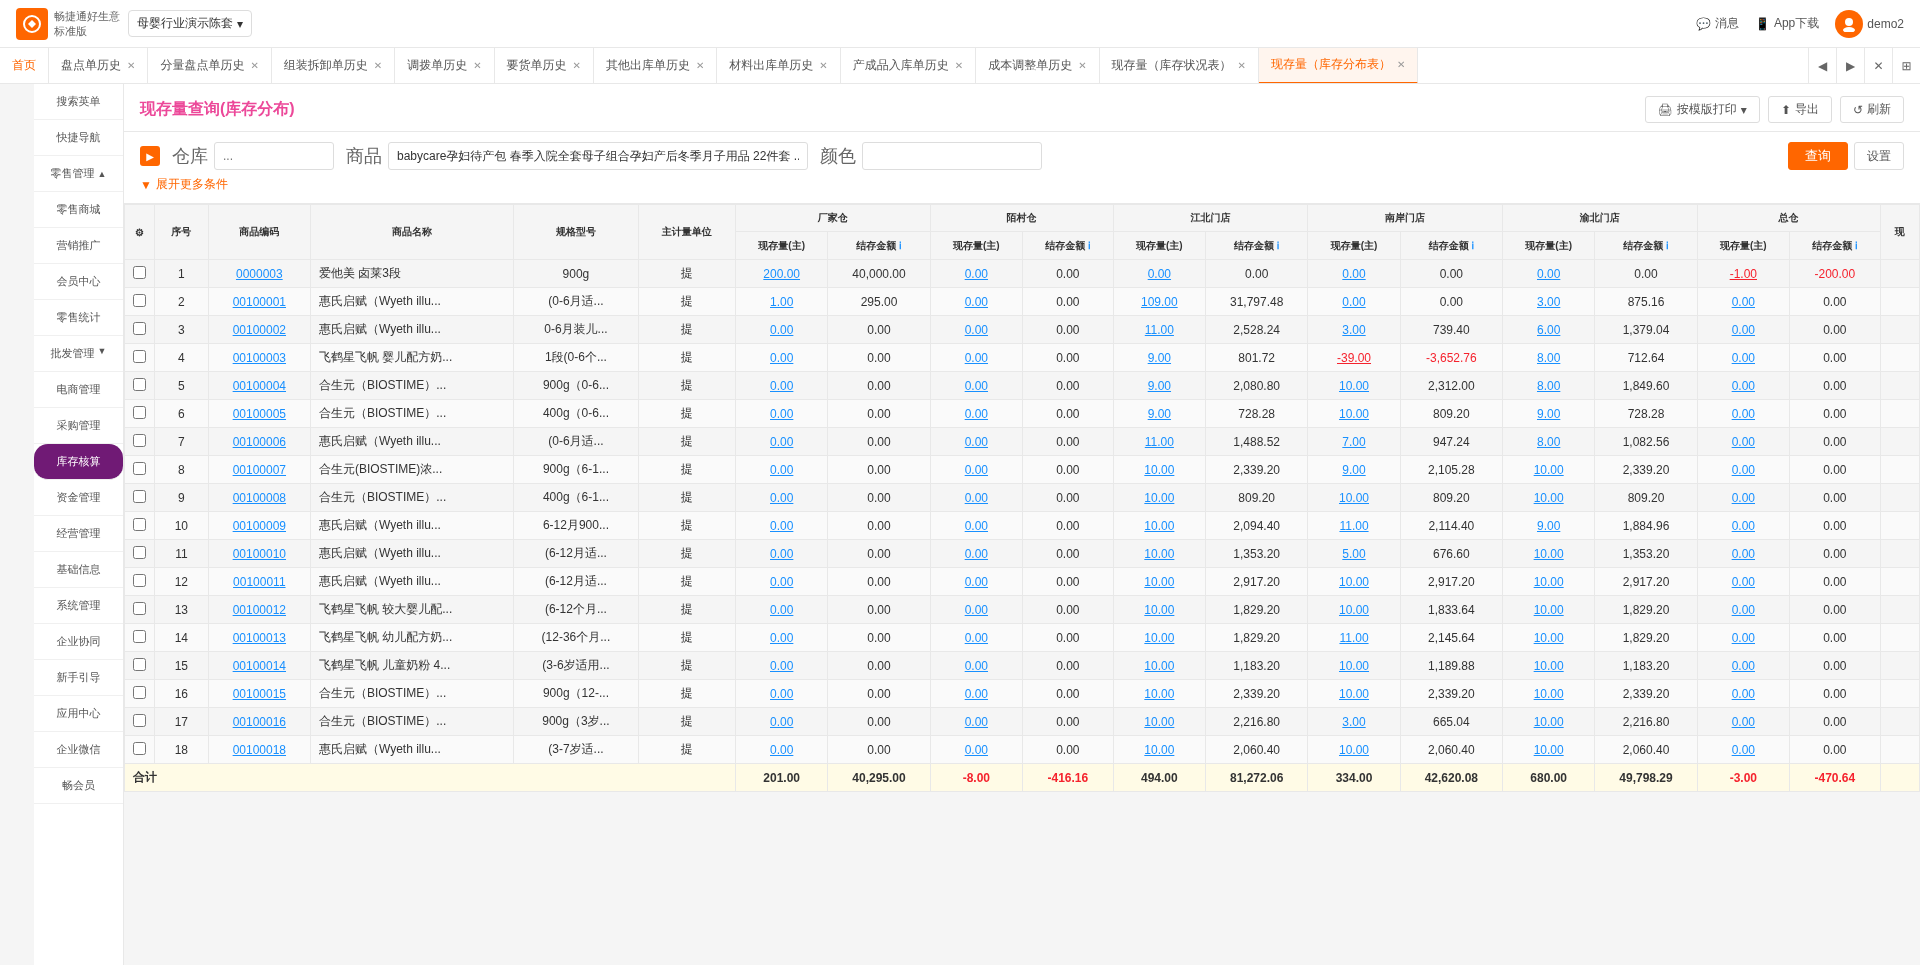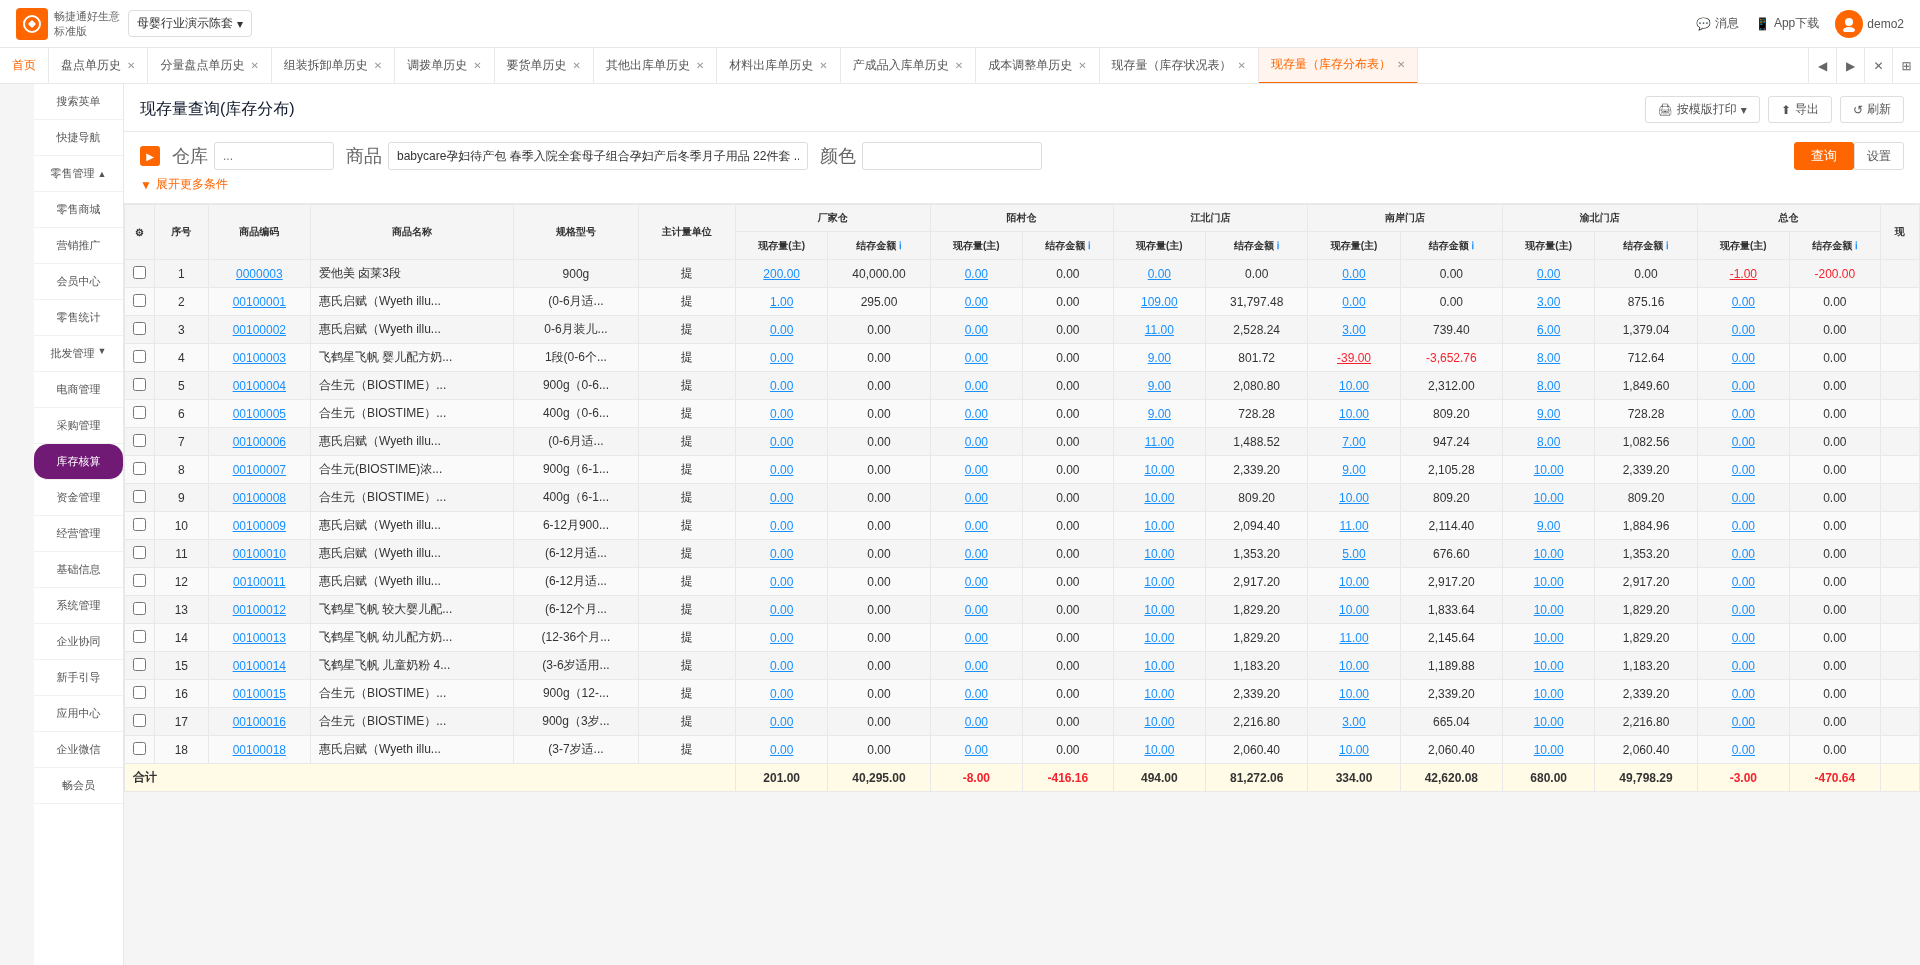--- a/index.html
+++ b/index.html
@@ -29,21 +29,21 @@
     .main-layout { display: flex; height: calc(965px - 84px); margin-left: 34px; }
 
     
     .sidebar { width: 90px; background: #fff; border-right: 1px solid #e8e8e8; display: flex; flex-direction: column; overflow-y: auto; flex-shrink: 0; }
     .sidebar-item { padding: 10px 4px; text-align: center; cursor: pointer; font-size: 11px; color: #555; border-bottom: 1px solid #f0f0f0; }
     .sidebar-item.active { color: #fff; background: #701a75; border-radius: 14px; }
 
     
     .content { flex: 1; overflow: hidden; display: flex; flex-direction: column; }
     .content-header { padding: 12px 16px 8px; background: #fff; border-bottom: 1px solid #e8e8e8; display: flex; align-items: center; justify-content: space-between; }
-    .page-title { font-size: 16px; font-weight: 400; color: #0f172a; }
+    .page-title { font-size: 16px; font-weight: 700; color: #ec4899; }
     .header-actions { display: flex; align-items: center; gap: 8px; }
     .btn-action { padding: 4px 12px; border: 1px solid #ddd; border-radius: 3px; background: #fff; cursor: pointer; font-size: 12px; color: #555; display: flex; align-items: center; gap: 4px; }
     .btn-primary { background: #ff6600; color: #fff; border-color: #ff6600; }
 
     
     .filter-area { background: #fff; padding: 10px 16px; border-bottom: 1px solid #e8e8e8; }
     .filter-row { display: flex; align-items: center; gap: 12px; flex-wrap: wrap; }
     .filter-item { display: flex; align-items: center; gap: 6px; }
     .filter-label { font-size: 18px; color: #666; white-space: nowrap; }
     .filter-input { height: 28px; padding: 0 8px; border: 1px solid #ddd; border-radius: 3px; font-size: 12px; min-width: 80px; }
@@ -186,21 +186,21 @@
           <input class="filter-input" style="width: 120px;" placeholder="...">
         </div>
         <div class="filter-item">
           <span class="filter-label">商品</span>
           <input class="filter-input filter-input-long" value="babycare孕妇待产包 春季入院全套母子组合孕妇产后冬季月子用品 22件套 ..." style="width: 420px; color: rgb(51, 51, 51);">
         </div>
         <div class="filter-item">
           <span class="filter-label">颜色</span>
           <input class="filter-input" style="width: 180px;">
         </div>
-        <div style="margin-left:auto; display:flex; gap:0;justify-content:center;">
+        <div style="margin-left:auto; display:flex; gap:6px;justify-content:center;">
           <button class="btn-action btn-primary" style="height:28px; padding:0 16px; font-size:13px;">查询</button>
           <button class="btn-action" style="height:28px;">设置</button>
         </div>
       </div>
       <div class="expand-btn">
         <span>▼</span>
         <span>展开更多条件</span>
       </div>
     </div>
 

